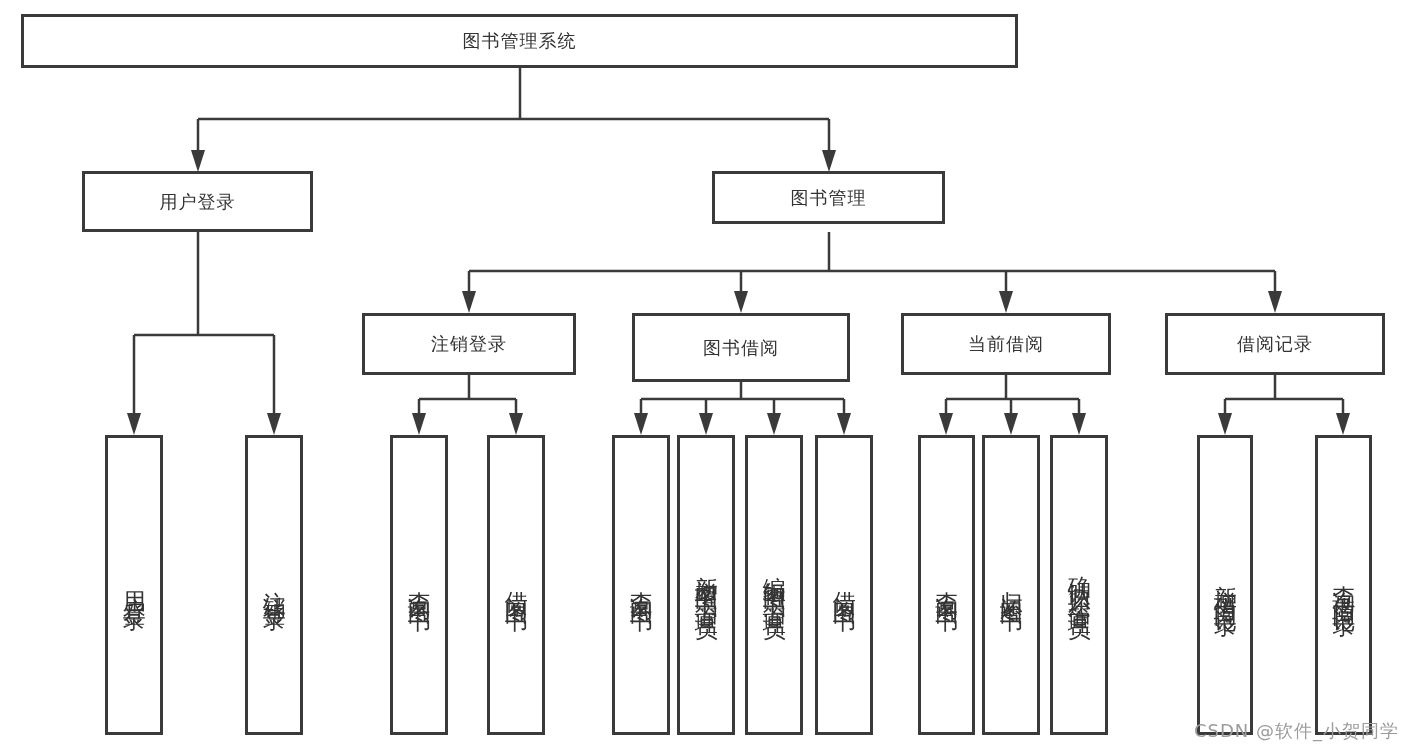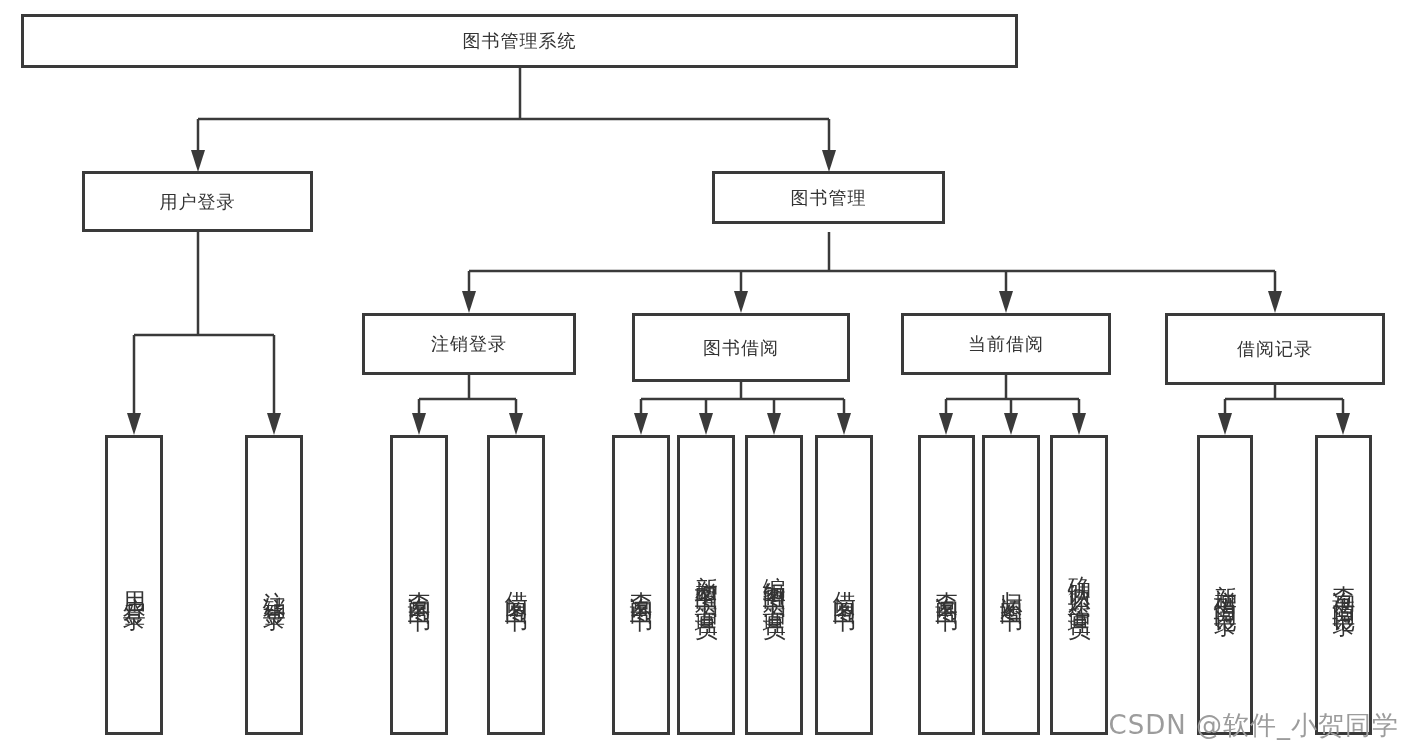--- a/index.html
+++ b/index.html
@@ -11,21 +11,21 @@
   .box {
     position:absolute; box-sizing:border-box; border:3px solid #3a3a3a;
     background:#ffffff; display:flex; align-items:center; justify-content:center;
   }
   .box.h span { font-size:18px; letter-spacing:1px; white-space:nowrap; }
   .box.v span {
     writing-mode:vertical-rl; text-orientation:mixed;
     font-size:23px; letter-spacing:6px; line-height:1.1; white-space:nowrap;
   }
   #watermark {
-    position:absolute; right:6px; bottom:4px; font-size:26px;
+    position:absolute; right:6px; bottom:4px; font-size:18px;
     color:#9c9c9c; letter-spacing:1px; white-space:nowrap;
   }
 </style>
 </head>
 <body>
 
 <div id="canvas">
 
   <svg id="wires" viewBox="0 0 1405 747" xmlns="http://www.w3.org/2000/svg">
     <g stroke="#3a3a3a" stroke-width="2.5" fill="none">
@@ -106,21 +106,21 @@
 
   <div class="box h" style="left:362px;top:313px;width:214px;height:62px">
     <span>注销登录</span>
   </div>
   <div class="box h" style="left:632px;top:313px;width:218px;height:69px">
     <span>图书借阅</span>
   </div>
   <div class="box h" style="left:901px;top:313px;width:210px;height:62px">
     <span>当前借阅</span>
   </div>
-  <div class="box h" style="left:1165px;top:313px;width:220px;height:72px">
+  <div class="box h" style="left:1165px;top:313px;width:220px;height:62px">
     <span>借阅记录</span>
   </div>
 
   <div class="box v" style="left:105px;top:435px;width:58px;height:300px">
     <span>用户登录</span>
   </div>
   <div class="box v" style="left:245px;top:435px;width:58px;height:300px">
     <span>注销登录</span>
   </div>
 

